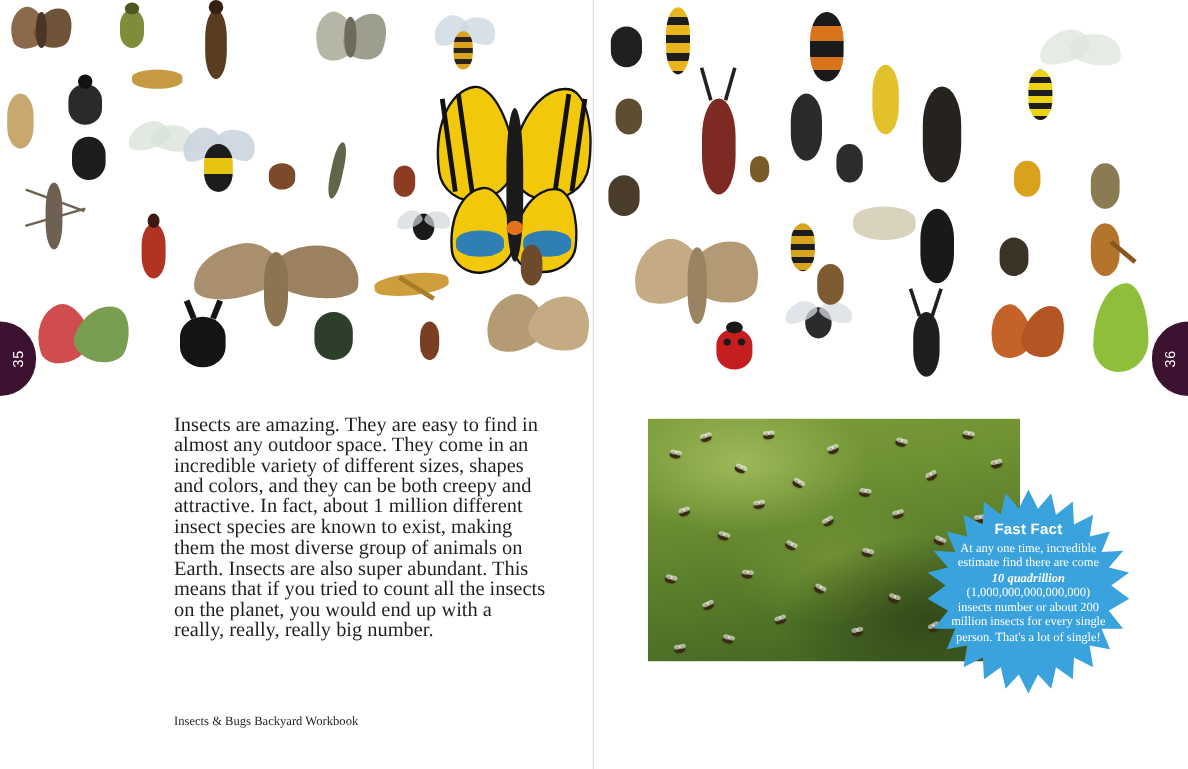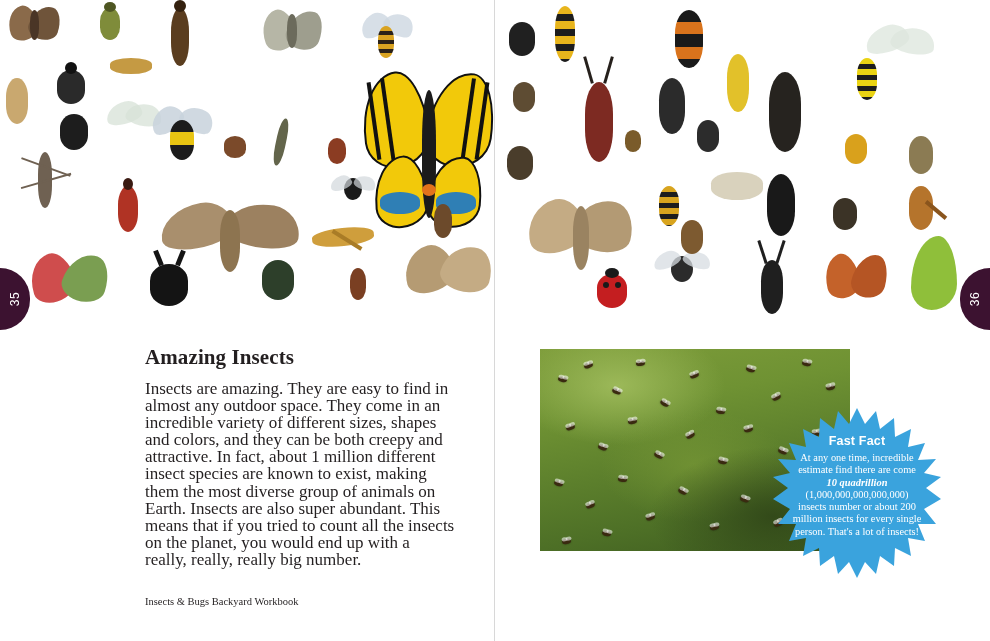--- a/index.html
+++ b/index.html
@@ -321,21 +321,20 @@
       <div class="bug" style="left:108px;top:50px;width:46px;height:32px;">
         <div class="el" style="left:2px;top:8px;width:42px;height:16px;background:#c59a43;"></div>
       </div>
     </div>
 
     <div class="page-tab left">
       <span>35</span>
     </div>
 
     <div class="article">
-      <h1>Amazing Insects</h1>
       <p>Insects are amazing. They are easy to find in almost any outdoor space. They come in an incredible variety of different sizes, shapes and colors, and they can be both creepy and attractive. In fact, about 1 million different insect species are known to exist, making them the most diverse group of animals on Earth. Insects are also super abundant. This means that if you tried to count all the insects on the planet, you would end up with a really, really, really big number.</p>
     </div>
 
     <div class="footer-line">Insects &amp; Bugs Backyard Workbook</div>
   </div>
 
   <div class="page right">
 
     <div class="collage">
 
@@ -511,18 +510,18 @@
       <div class="fact-content">
         <div class="fact-title">Fast Fact</div>
         <div class="fact-body">
           <span>At any one time, incredible</span>
           <span>estimate find there are</span>
           <span>come </span><em>10 quadrillion</em>
           <span>(1,000,000,000,000,000)</span>
           <span>insects number or about</span>
           <span>200 million insects for</span>
           <span>every single person. That's</span>
-          <span>a lot of insects!</span>
+          <span>a lot of single!</span>
         </div>
       </div>
     </div>
   </div>
 </div>
 
 </body></html>

